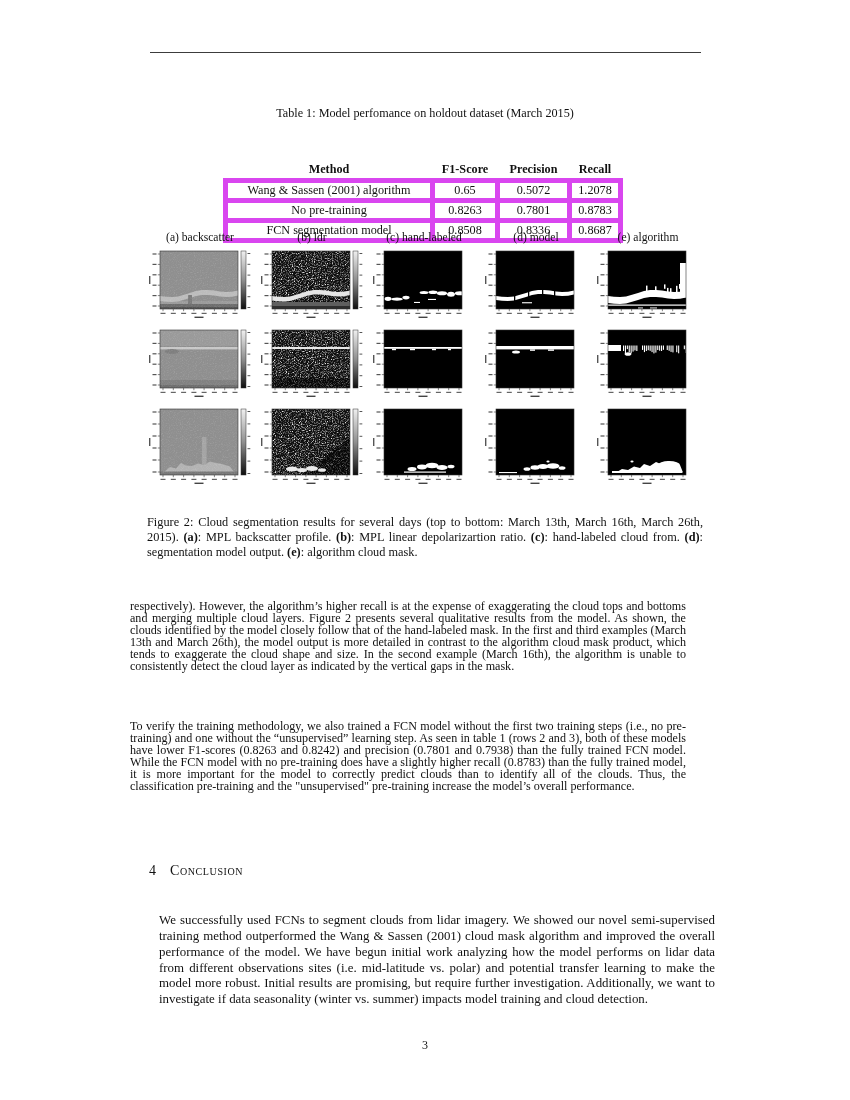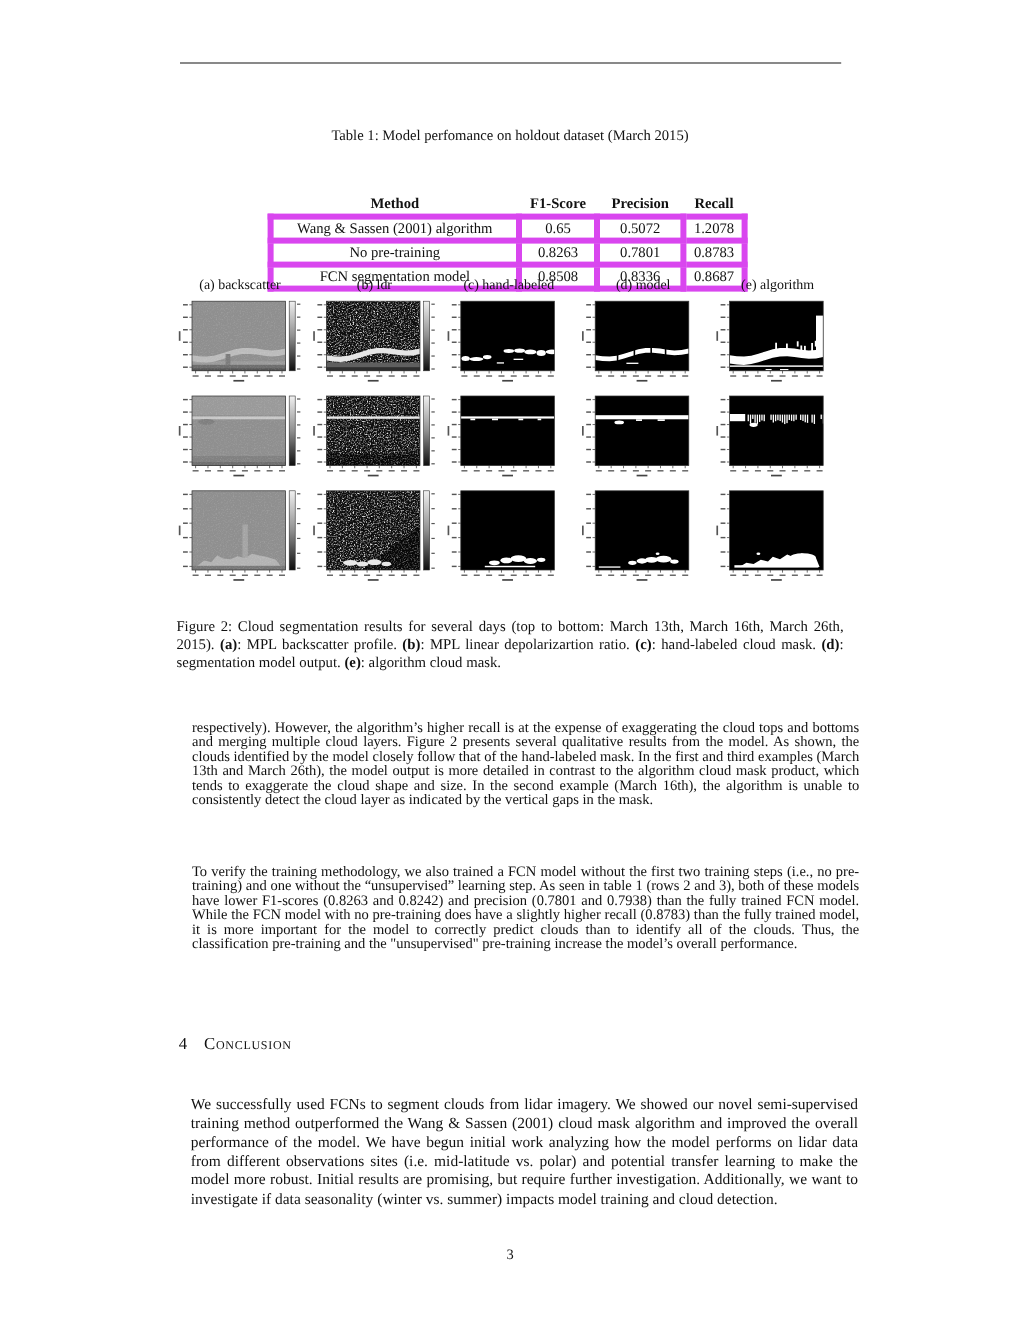--- a/index.html
+++ b/index.html
@@ -13,21 +13,21 @@
   #perf-table td{border:5px solid #d946ef;padding:0 4px;height:14px;text-align:center;}
   .w-method{width:199px;} .w-f1{width:57px;} .w-prec{width:64px;} .w-rec{width:43px;}
   #figure-block{left:147px;top:224px;width:556px;display:grid;
                 grid-template-columns:repeat(5,106px);column-gap:6px;row-gap:6px;}
   .col-label{height:20px;display:flex;align-items:flex-end;justify-content:center;
              font-size:11.6px;white-space:nowrap;}
   .panel-cell{line-height:0;}
   .panel-cell svg{display:block;}
   #figure-caption{left:147px;top:515px;width:556px;font-size:12.3px;line-height:14.9px;text-align:justify;}
   #figure-caption b{font-weight:bold;}
-  .bodypara{left:160px;width:556px;font-size:12.1px;line-height:11.95px;text-align:justify;margin:0;}
+  .bodypara{left:130px;width:556px;font-size:12.1px;line-height:11.95px;text-align:justify;margin:0;}
   #para-1{top:601px;}
   #para-2{top:721px;}
   #section-heading{left:149px;top:863px;font-size:14px;}
   #section-heading .secnum{margin-right:14px;}
   #section-heading .sectitle{font-variant:small-caps;letter-spacing:0.6px;}
   #conclusion-para{left:147px;top:901px;width:556px;font-size:12.9px;line-height:15.85px;
                    text-align:justify;margin:12px;}
   #page-number{left:0;top:1038px;width:850px;text-align:center;font-size:12px;}
 </style>
 </head>
@@ -810,21 +810,21 @@
         <line x1="77.7" y1="67" x2="77.7" y2="69.2" stroke="#333" stroke-width="0.6"></line>
         <rect x="75.2" y="70.8" width="5" height="1.1" fill="#555"></rect>
         <line x1="88.0" y1="67" x2="88.0" y2="69.2" stroke="#333" stroke-width="0.6"></line>
         <rect x="85.5" y="70.8" width="5" height="1.1" fill="#555"></rect>
         <rect x="47.5" y="74.6" width="9" height="1.4" fill="#444"></rect>
       </svg>
     </div>
 </div>
 
 <div id="figure-caption" class="abs">
-  <span>Figure 2: Cloud segmentation results for several days (top to bottom: March 13th, March 16th, March 26th, 2015). </span><b>(a)</b><span>: MPL backscatter profile. </span><b>(b)</b><span>: MPL linear depolarizartion ratio. </span><b>(c)</b><span>: hand-labeled cloud mask. </span><b>(d)</b><span>: segmentation model output. </span><b>(e)</b><span>: algorithm cloud mask.</span>
+  <span>Figure 2: Cloud segmentation results for several days (top to bottom: March 13th, March 16th, March 26th, 2015). </span><b>(a)</b><span>: MPL backscatter profile. </span><b>(b)</b><span>: MPL linear depolarizartion ratio. </span><b>(c)</b><span>: hand-labeled cloud from. </span><b>(d)</b><span>: segmentation model output. </span><b>(e)</b><span>: algorithm cloud mask.</span>
 </div>
 
 <p id="para-1" class="abs bodypara">respectively). However, the algorithm’s higher recall is at the expense of exaggerating the cloud tops and bottoms and merging multiple cloud layers. Figure 2 presents several qualitative results from the model. As shown, the clouds identified by the model closely follow that of the hand-labeled mask. In the first and third examples (March 13th and March 26th), the model output is more detailed in contrast to the algorithm cloud mask product, which tends to exaggerate the cloud shape and size. In the second example (March 16th), the algorithm is unable to consistently detect the cloud layer as indicated by the vertical gaps in the mask.</p>
 <p id="para-2" class="abs bodypara">To verify the training methodology, we also trained a FCN model without the first two training steps (i.e., no pre-training) and one without the “unsupervised” learning step. As seen in table 1 (rows 2 and 3), both of these models have lower F1-scores (0.8263 and 0.8242) and precision (0.7801 and 0.7938) than the fully trained FCN model. While the FCN model with no pre-training does have a slightly higher recall (0.8783) than the fully trained model, it is more important for the model to correctly predict clouds than to identify all of the clouds. Thus, the classification pre-training and the "unsupervised" pre-training increase the model’s overall performance.</p>
 
 <div id="section-heading" class="abs">
   <span class="secnum">4</span><span class="sectitle">Conclusion</span>
 </div>
 
 <p id="conclusion-para" class="abs">We successfully used FCNs to segment clouds from lidar imagery. We showed our novel semi-supervised training method outperformed the Wang &amp; Sassen (2001) cloud mask algorithm and improved the overall performance of the model. We have begun initial work analyzing how the model performs on lidar data from different observations sites (i.e. mid-latitude vs. polar) and potential transfer learning to make the model more robust. Initial results are promising, but require further investigation. Additionally, we want to investigate if data seasonality (winter vs. summer) impacts model training and cloud detection.</p>

